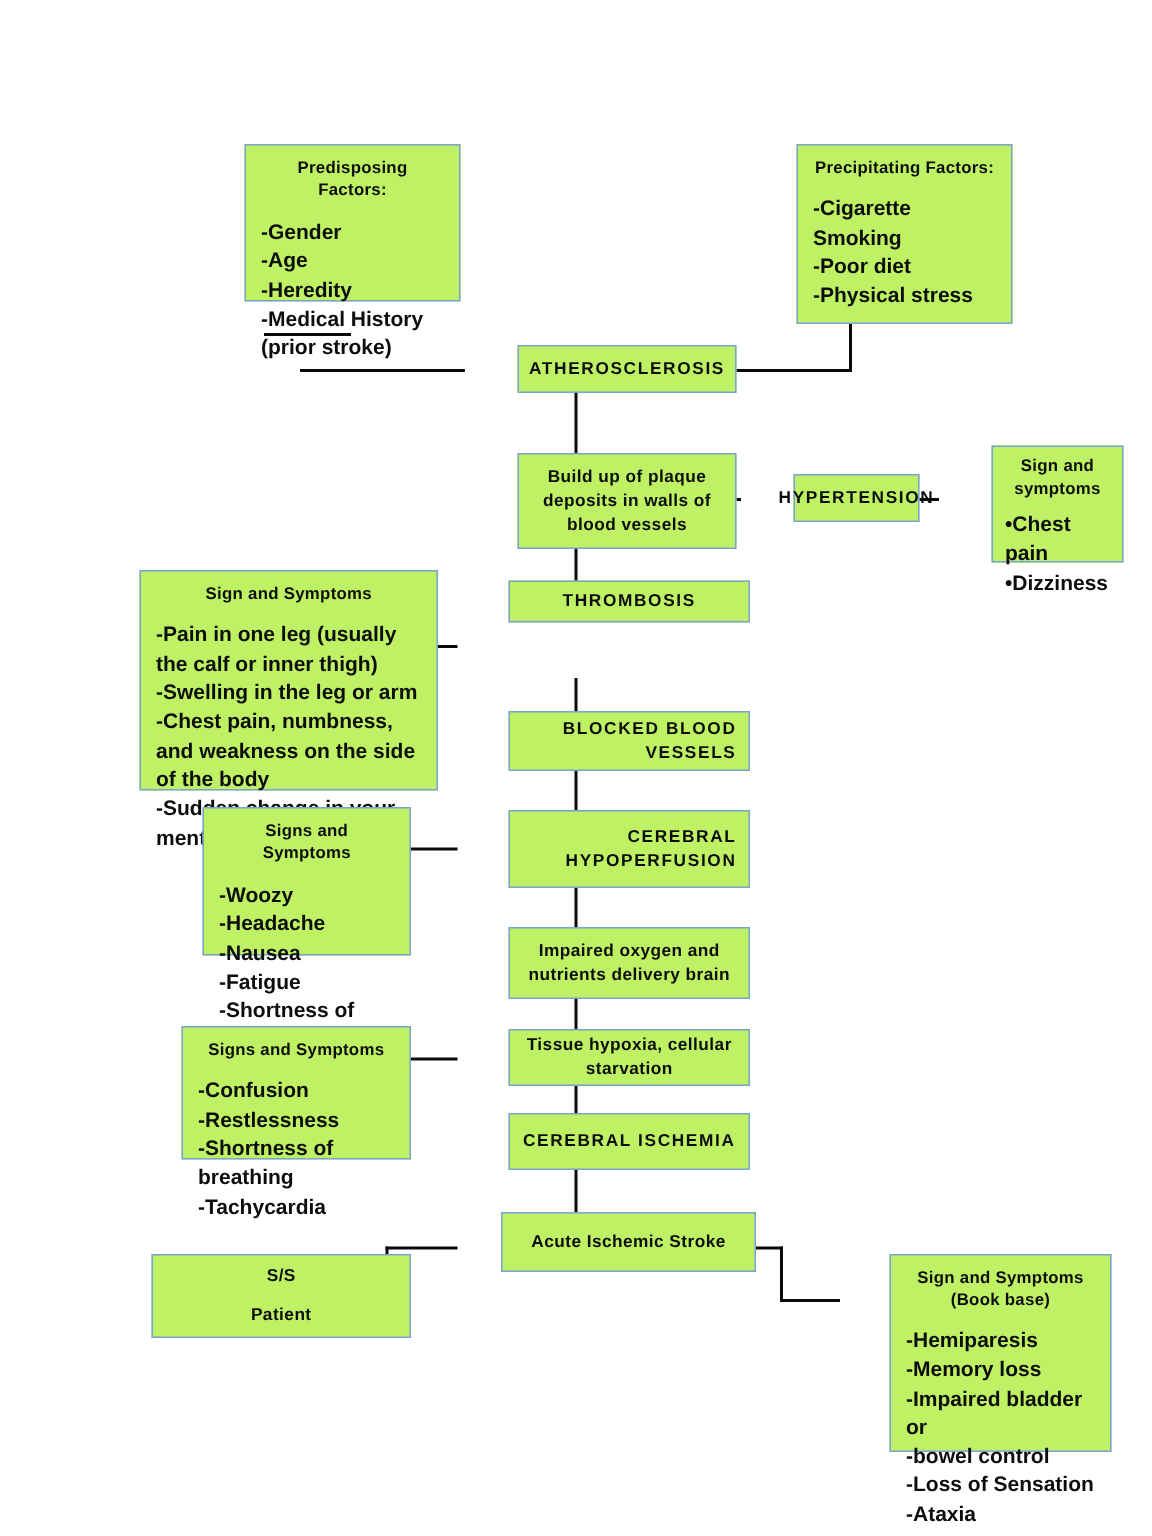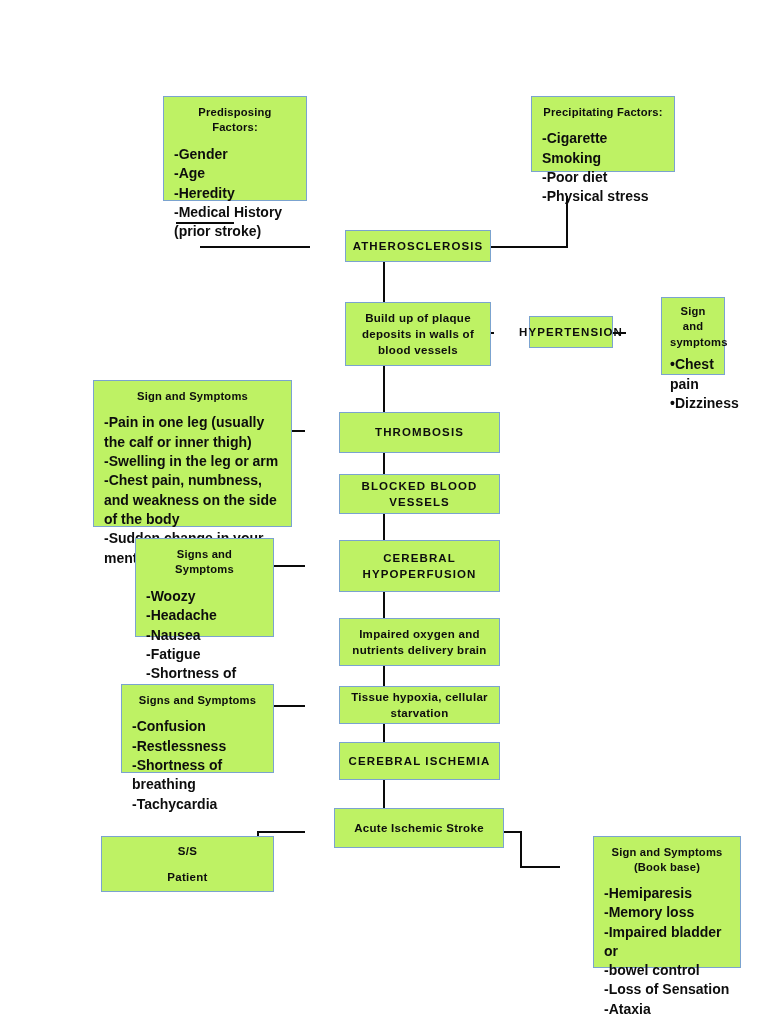--- a/index.html
+++ b/index.html
@@ -67,21 +67,21 @@
   .sidebox .list {
     font-size: 14px;
   }
   .conn {
     position: absolute;
     background: #0a0a0a;
     z-index: 1;
   }
   .conn.h { height: 2.2px; }
   .conn.v { width: 2.2px; }
-  .wide-letter { letter-spacing: 1.1px; }
+  .wide-letter { letter-spacing: 1.1px; text-align: right; }
 </style>
 </head>
 <body>
 
 <div id="canvas">
 
   <div class="conn v" style="left:566px; top:196px; height:52px;"></div>
   <div class="conn h" style="left:455px; top:246px; width:113px;"></div>
 
   <div class="conn h" style="left:176px; top:222px; width:58px;"></div>
@@ -125,63 +125,63 @@
   <div class="node sidebox" style="left:128px; top:96px; width:144px; height:105px;">
     <div class="title">Predisposing Factors:</div>
     <div class="list">
       <div>-Gender</div>
       <div>-Age</div>
       <div>-Heredity</div>
       <div>-Medical History (prior stroke)</div>
     </div>
   </div>
 
-  <div class="node sidebox" style="left:496px; top:96px; width:144px; height:76px;">
+  <div class="node sidebox" style="left:496px; top:96px; width:144px; height:120px;">
     <div class="title">Precipitating Factors:</div>
     <div class="list">
       <div>-Cigarette Smoking</div>
       <div>-Poor diet</div>
       <div>-Physical stress</div>
     </div>
   </div>
 
   <div class="node proc center-text" style="left:310px; top:230px; width:146px; height:32px;">
     <div class="wide-letter">ATHEROSCLEROSIS</div>
   </div>
 
   <div class="node proc center-text" style="left:310px; top:302px; width:146px; height:64px;">
     <div>Build up of plaque deposits in walls of blood vessels</div>
   </div>
 
   <div class="node proc center-text" style="left:494px; top:316px; width:84px; height:32px;">
     <div class="wide-letter">HYPERTENSION</div>
   </div>
 
-  <div class="node sidebox" style="left:626px; top:297px; width:64px; height:78px; padding:6px 8px;">
+  <div class="node sidebox" style="left:626px; top:297px; width:88px; height:78px; padding:6px 8px;">
     <div class="title" style="margin-bottom:5px;">
       <div>Sign and</div>
       <div>symptoms</div>
     </div>
     <div class="list">
       <div>•Chest pain</div>
       <div>•Dizziness</div>
     </div>
   </div>
 
   <div class="node sidebox" style="left:58px; top:380px; width:199px; height:147px;">
     <div class="title">Sign and Symptoms</div>
     <div class="list">
       <div>-Pain in one leg (usually the calf or inner thigh)</div>
       <div>-Swelling in the leg or arm</div>
       <div>-Chest pain, numbness, and weakness on the side of the body</div>
       <div>-Sudden change in your mental state</div>
     </div>
   </div>
 
-  <div class="node proc center-text" style="left:304px; top:412px; width:161px; height:41px;">
+  <div class="node proc center-text" style="left:304px; top:387px; width:161px; height:28px;">
     <div class="wide-letter">THROMBOSIS</div>
   </div>
 
   <div class="node proc center-text" style="left:304px; top:474px; width:161px; height:40px;">
     <div class="wide-letter">BLOCKED BLOOD VESSELS</div>
   </div>
 
   <div class="node sidebox" style="left:100px; top:538px; width:139px; height:99px;">
     <div class="title">Signs and Symptoms</div>
     <div class="list">

